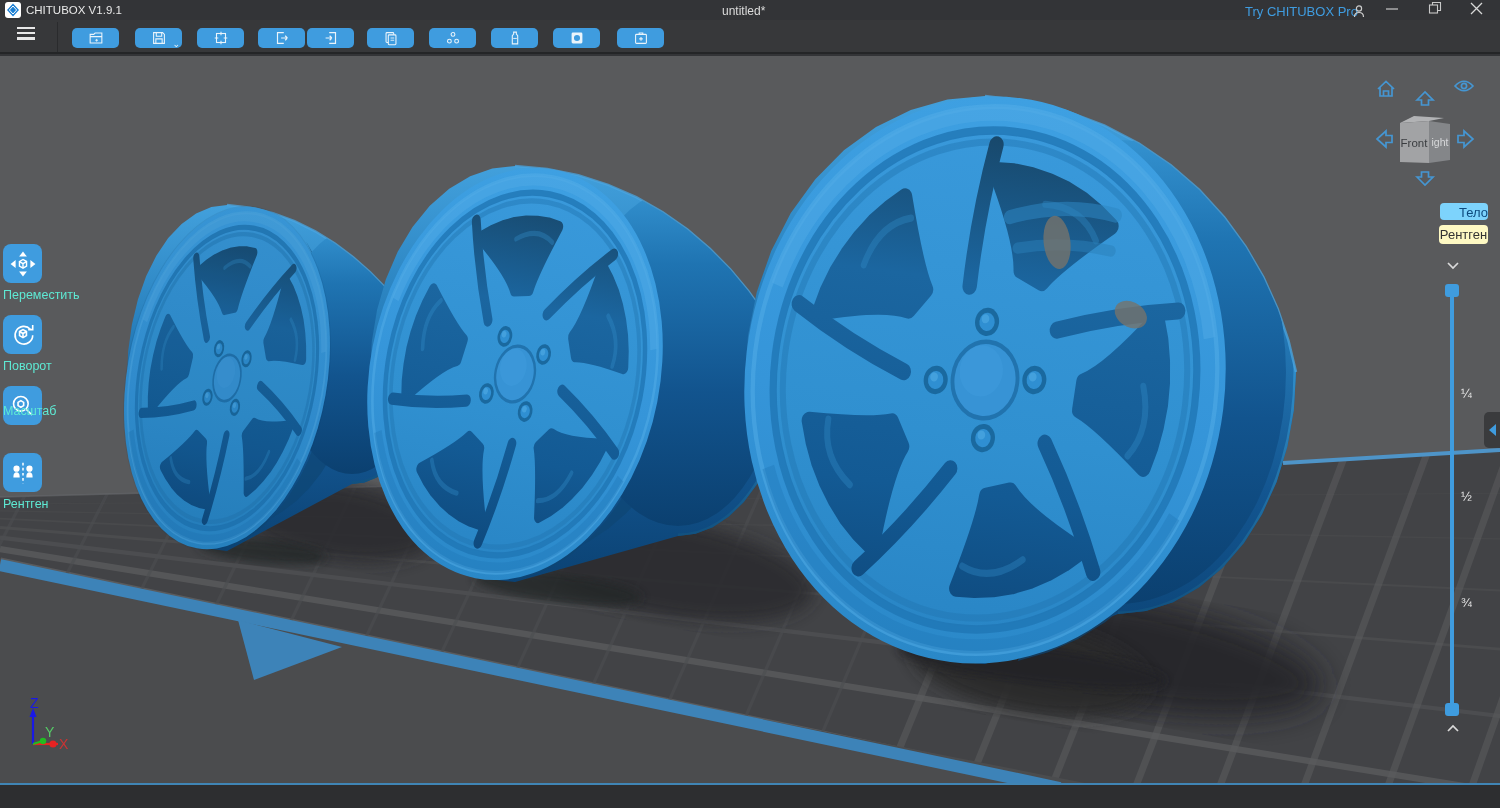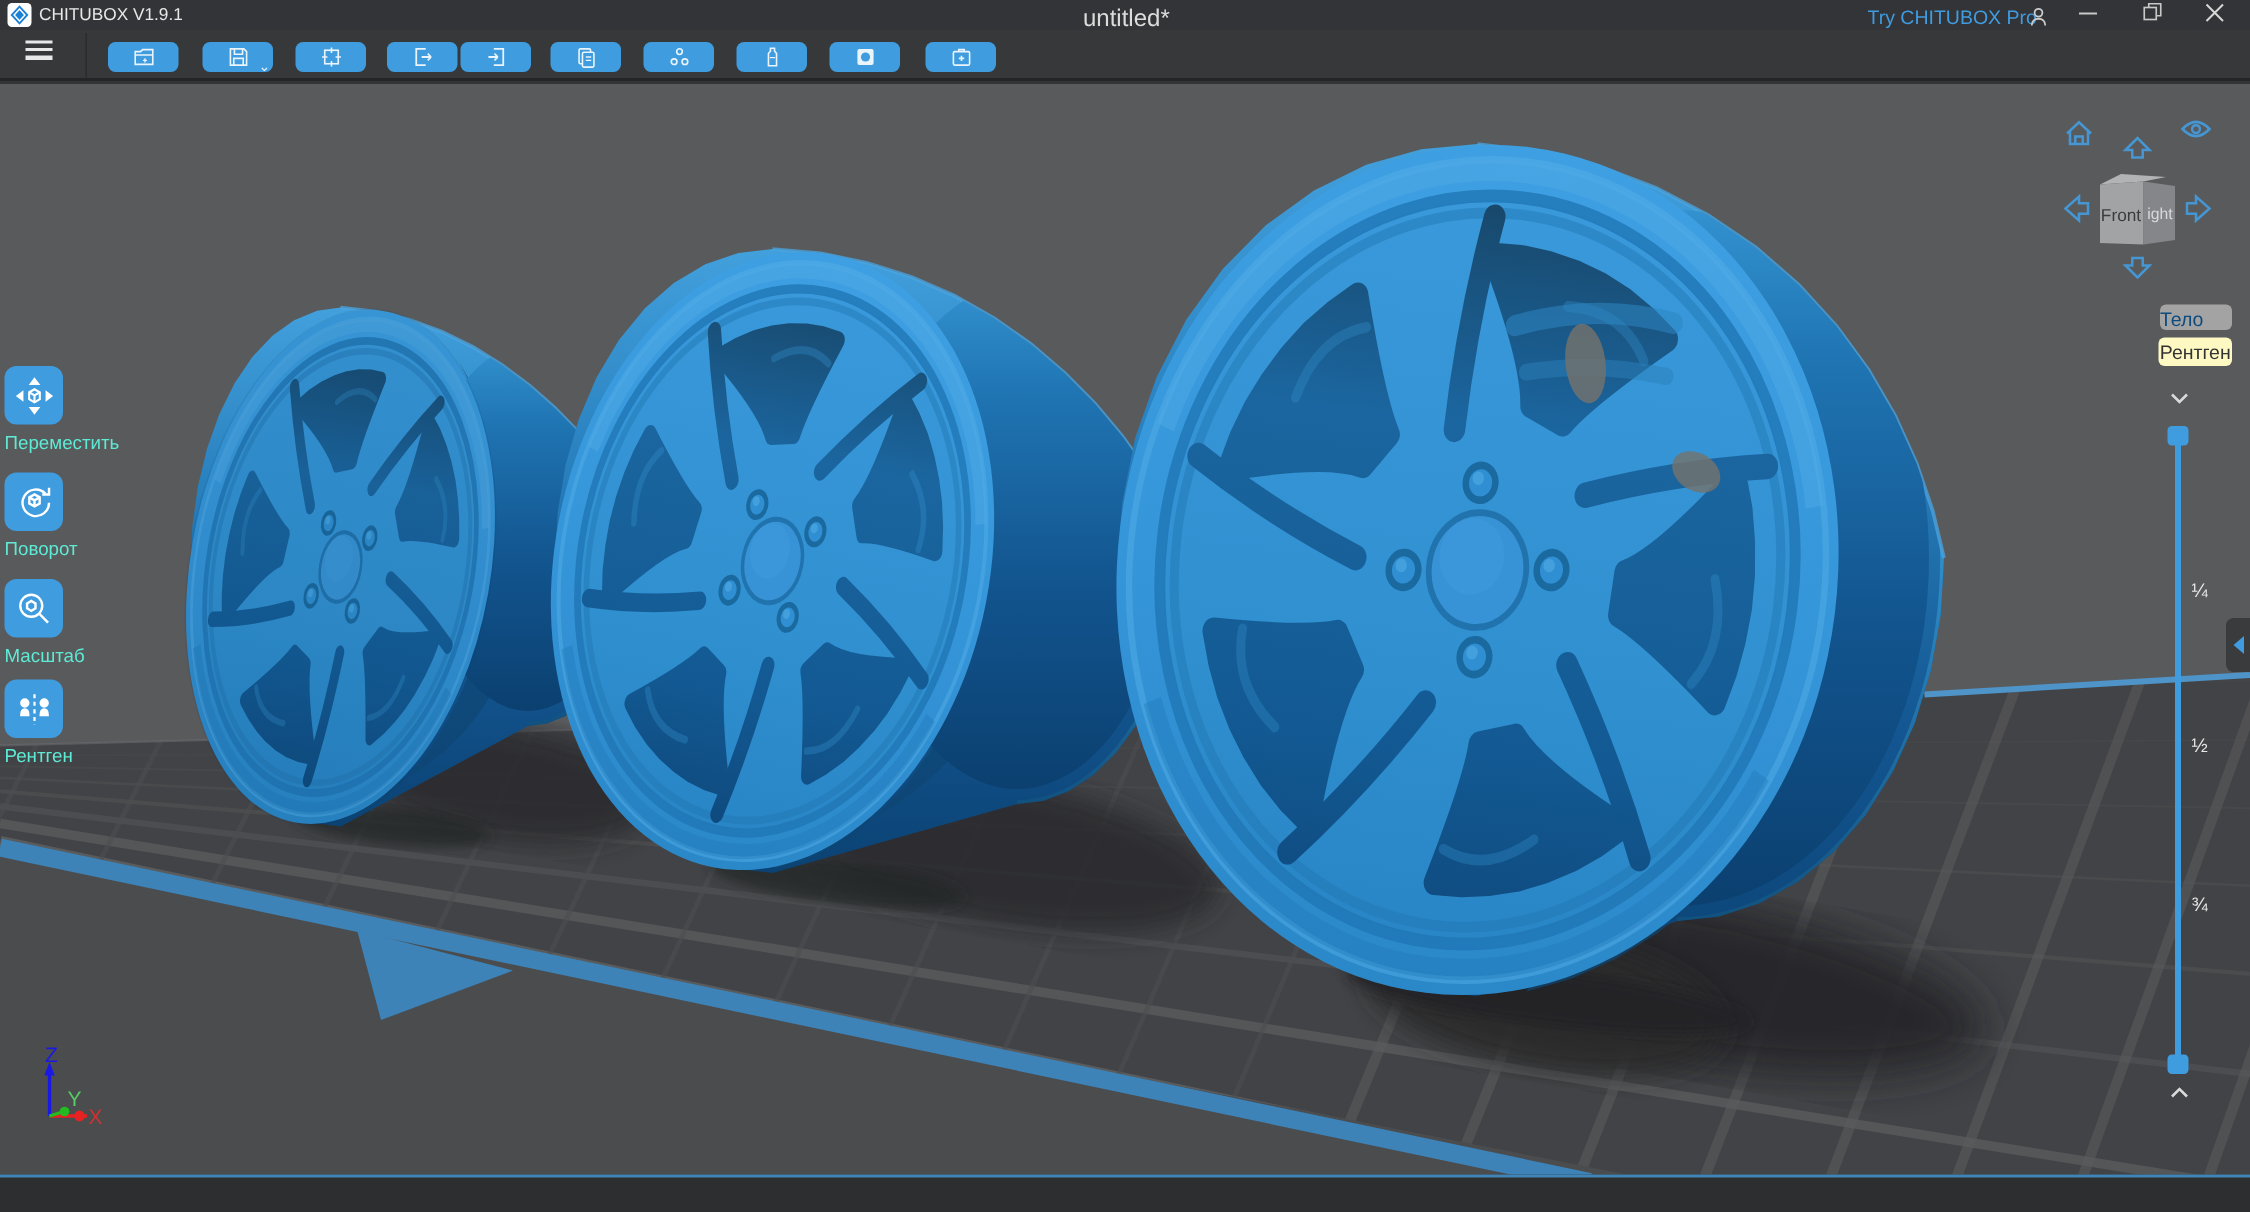--- a/index.html
+++ b/index.html
@@ -296,21 +296,21 @@
 <div class="llabel" style="top:359px">Поворот</div>
 <div class="ltool" style="top:386px">
     <svg width="28" height="28" viewBox="0 0 26 26">
       <g stroke="#fff" stroke-width="1.5" fill="none">
         <circle cx="11" cy="11" r="6.8"></circle>
         <path d="M16.2 16.2l5.2 5.2"></path>
         <path d="M8.4 9.6L11 8l2.6 1.6v3L11 14.2l-2.6-1.6z"></path>
       </g>
     </svg>
   </div>
-<div class="llabel" style="top:430px">Масштаб</div>
+<div class="llabel" style="top:404px">Масштаб</div>
 <div class="ltool" style="top:453px">
     <svg width="28" height="28" viewBox="0 0 26 26">
       <g stroke="#fff" stroke-width="1.4" fill="none">
         <path d="M13 3.5v19" stroke-dasharray="2.5 2.2"></path>
         <circle cx="7" cy="9" r="2.2" fill="#fff"></circle>
         <path d="M4.8 16.5c0-2.4 1-3.6 2.2-3.6s2.2 1.2 2.2 3.6z" fill="#fff"></path>
         <circle cx="19" cy="9" r="2.2" fill="#fff"></circle>
         <path d="M16.8 16.5c0-2.4 1-3.6 2.2-3.6s2.2 1.2 2.2 3.6z" fill="#fff"></path>
       </g>
     </svg>
@@ -339,21 +339,21 @@
   <path d="M47 102 l8 8 8-8h-4.5v-5h-7v5z"></path>
  </g>
  <g>
   <polygon points="30,48 44,41 74,43 59,46" fill="#b2b3b5"></polygon>
   <polygon points="30,48 59,46 59,88 30,87" fill="#a2a3a5"></polygon>
   <polygon points="59,46 80,49 80,85 59,88" fill="#848689"></polygon>
   <text x="44" y="72" font-size="11.5" fill="#3a3d40" text-anchor="middle">Front</text>
   <text x="70" y="71" font-size="10.5" fill="#d8d9db" text-anchor="middle">ight</text>
  </g>
 </svg>
-<div style="position:absolute;left:1440px;top:203px;width:48px;height:17px;background:#a3a3a3;border-radius:4px;text-align:left;font-size:13px;line-height:20px;color:#0d4a7e">Тело</div>
+<div style="position:absolute;left:1440px;top:203px;width:48px;height:17px;background:#7dd3fc;border-radius:4px;text-align:right;font-size:13px;line-height:20px;color:#0d4a7e">Тело</div>
 <div style="position:absolute;left:1439px;top:225px;width:49px;height:19px;background:#fef9c3;border-radius:4px;text-align:center;font-size:13px;line-height:19px;color:#333">Рентген</div>
 <svg width="16" height="10" style="position:absolute;left:1445px;top:261px">
     <polyline points="3,2 8,7 13,2" stroke="#dadada" stroke-width="1.7" fill="none"></polyline>
   </svg>
 <div style="position:absolute;left:1450px;top:290px;width:4px;height:424px;background:#3f9cdf"></div>
 <div style="position:absolute;left:1445px;top:284px;width:14px;height:13px;background:#3f9cdf;border-radius:3px"></div>
 <div style="position:absolute;left:1445px;top:703px;width:14px;height:13px;background:#3f9cdf;border-radius:3px"></div>
 <div class="rlabel" style="left:1461px;top:386px">¼</div>
 <div class="rlabel" style="left:1461px;top:489px">½</div>
 <div class="rlabel" style="left:1461px;top:595px">¾</div>
@@ -363,21 +363,21 @@
 <div style="position:absolute;left:1484px;top:412px;width:16px;height:36px;background:#3a3b3d;border-radius:5px 0 0 5px"></div>
 <div style="position:absolute;left:1489px;top:424px;width:0;height:0;border-top:6px solid transparent;border-bottom:6px solid transparent;border-right:7px solid #3f9cdf"></div>
 <div id="titlebar" style="position:absolute;left:0;top:0;width:1467px;height:20px;background:#333437">
   <div style="position:absolute;left:5px;top:2px;width:16px;height:16px;background:#fff;border-radius:3px">
       <svg width="14" height="14" viewBox="0 0 14 14" style="position:absolute;left:1px;top:1px">
         <path d="M7 0.5 L13 7 L7 13.5 L1 7 Z" fill="#1b7fd4"></path>
         <path d="M7 3 L10.6 7 L7 11 L3.4 7 Z" fill="#1b7fd4" stroke="#fff" stroke-width="1"></path>
       </svg>
     </div>
   <div style="position:absolute;left:26px;top:4px;font-size:11.5px;color:#e8e8e8">CHITUBOX V1.9.1</div>
-  <div style="position:absolute;left:722px;top:4px;font-size:16px;color:#dcdcdc">untitled*</div>
+  <div style="position:absolute;left:722px;top:4px;font-size:12px;color:#dcdcdc">untitled*</div>
   <div style="position:absolute;left:1245px;top:4px;font-size:13px;color:#3f9ce0">Try CHITUBOX Pro</div>
   <svg width="16" height="16" viewBox="0 0 16 16" style="position:absolute;left:1351px;top:3px">
       <circle cx="8" cy="5.5" r="2.6" stroke="#ccc" stroke-width="1.2" fill="none"></circle>
       <path d="M3.5 14c0-3 2-4.5 4.5-4.5s4.5 1.5 4.5 4.5" stroke="#ccc" stroke-width="1.2" fill="none"></path>
     </svg>
   <div class="winbtn" style="left:1385px"><svg width="14" height="16">
         <line x1="1" y1="9" x2="13" y2="9" stroke="#c8c8c8" stroke-width="1.2"></line>
       </svg></div>
   <div class="winbtn" style="left:1428px"><svg width="14" height="16">
         <rect x="1.5" y="5" width="8" height="8" fill="none" stroke="#c8c8c8" stroke-width="1.1"></rect>

